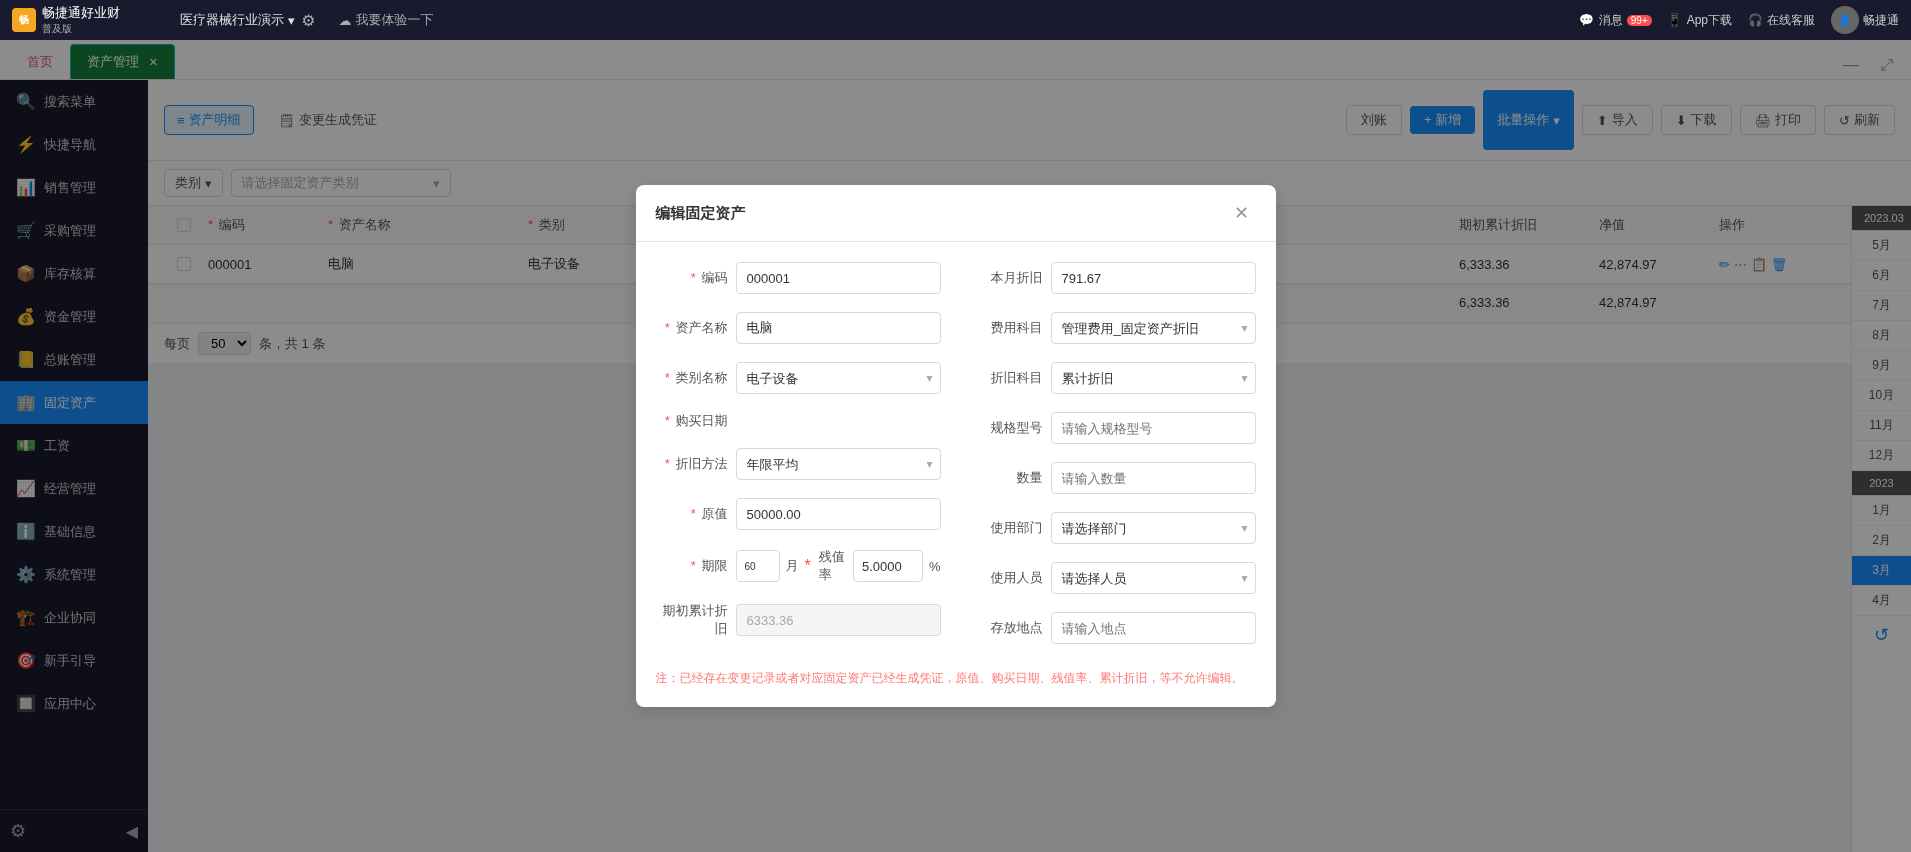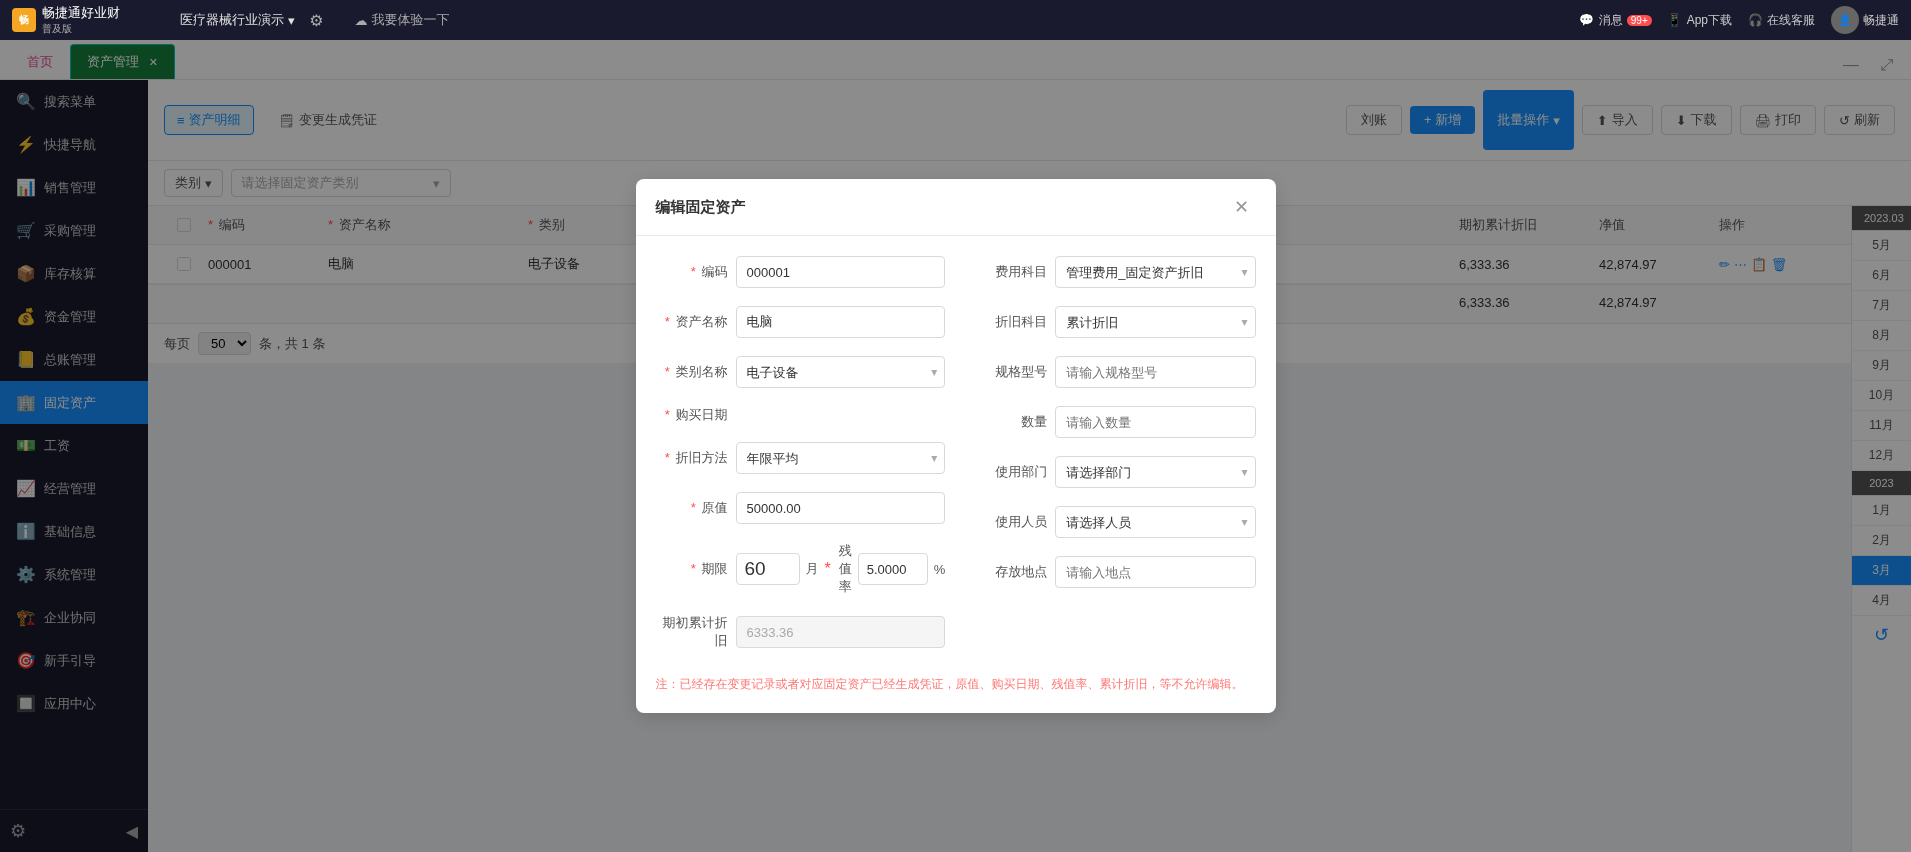--- a/index.html
+++ b/index.html
@@ -6,21 +6,21 @@
     body { width: 1911px; height: 852px; overflow: hidden; background: #f0f2f5; display: flex; flex-direction: column; }
 
     
     .topbar {
       height: 40px; background: #1a1a2e; display: flex; align-items: center;
       padding: 0 12px; color: #fff; font-size: 13px; flex-shrink: 0; position: relative;
     }
     .topbar-logo { display: flex; align-items: center; gap: 6px; font-size: 13px; color: #fff; width: 148px; }
     .topbar-logo .logo-icon { width: 24px; height: 24px; background: #f5a623; border-radius: 4px; display: flex; align-items: center; justify-content: center; font-size: 10px; font-weight: bold; color: #fff; }
     .topbar-logo .logo-sub { font-size: 10px; color: #aaa; }
-    .topbar-center { display: flex; align-items: center; gap: 8px; flex: 1; padding-left: 20px; }
+    .topbar-center { display: flex; align-items: center; gap: 0; flex: 1; padding-left: 20px; }
     .topbar-project { display: flex; align-items: center; gap: 4px; font-size: 13px; color: #e0e0e0; }
     .topbar-gear { width: 28px; height: 28px; display: flex; align-items: center; justify-content: center; cursor: pointer; color: #aaa; font-size: 16px; }
     .topbar-experience { display: flex; align-items: center; gap: 4px; font-size: 13px; color: #aaa; margin-left: 16px; }
     .topbar-right { display: flex; align-items: center; gap: 16px; margin-left: auto; }
     .topbar-right-item { display: flex; align-items: center; gap: 4px; font-size: 12px; color: #ccc; cursor: pointer; }
     .badge { background: #ff4d4f; color: #fff; font-size: 10px; border-radius: 8px; padding: 0 4px; min-width: 16px; text-align: center; }
     .user-avatar { width: 28px; height: 28px; background: #666; border-radius: 50%; display: flex; align-items: center; justify-content: center; font-size: 11px; color: #fff; }
 
     
     .tabbar {
@@ -156,21 +156,21 @@
     .form-select {
       width: 100%; height: 32px; border: 1px solid #d9d9d9; border-radius: 4px; padding: 0 30px 0 10px;
       font-size: 13px; color: #333; outline: none; appearance: none; background: #fff; cursor: pointer;
     }
     .form-select-arrow {
       position: absolute; right: 8px; top: 50%; transform: translateY(-50%); font-size: 12px; color: #aaa; pointer-events: none;
     }
     .form-date-wrapper { position: relative; flex: 1; }
     .form-date-icon { position: absolute; right: 8px; top: 50%; transform: translateY(-50%); font-size: 14px; color: #aaa; pointer-events: none; }
     .form-inline { display: flex; align-items: center; gap: 6px; }
-    .form-inline-input { width: 64px; height: 32px; border: 1px solid #d9d9d9; border-radius: 4px; padding: 0 8px; font-size: 19px; color: #333; outline: none; }
+    .form-inline-input { width: 44px; height: 32px; border: 1px solid #d9d9d9; border-radius: 4px; padding: 0 8px; font-size: 10px; color: #333; outline: none; }
     .form-inline-label { font-size: 13px; color: #555; }
     .form-inline-pct-input { width: 70px; height: 32px; border: 1px solid #d9d9d9; border-radius: 4px; padding: 0 8px; font-size: 13px; color: #333; outline: none; }
     .form-note { font-size: 12px; color: #ff7875; padding: 8px 0 0 0; grid-column: 1 / -1; }
     .btn-cancel { background: #fff; color: #555; border: 1px solid #d9d9d9; padding: 6px 24px; border-radius: 4px; font-size: 14px; cursor: pointer; }
     .btn-save { background: #1890ff; color: #fff; border: none; padding: 6px 24px; border-radius: 4px; font-size: 14px; cursor: pointer; }
 
     .year-header {
       padding: 6px 12px; font-size: 11px; color: #fff; text-align: center;
       background: #555; border-bottom: 1px solid #e8e8e8;
     }
@@ -528,20 +528,24 @@
             <div class="form-label">
               <span>期初累计折旧</span>
             </div>
             <input class="form-input disabled" type="text" readonly="" value="6333.36" style="">
           </div>
 
         </div>
 
         <div>
 
+          <div class="form-row">
+            <div class="form-label">本月折旧</div>
+            <input class="form-input" type="text" value="791.67" style="">
+          </div>
 
           <div class="form-row">
             <div class="form-label">费用科目</div>
             <div class="form-select-wrapper">
               <select class="form-select">
                 <option>管理费用_固定资产折旧</option>
               </select>
               <span class="form-select-arrow">▾</span>
             </div>
           </div>

